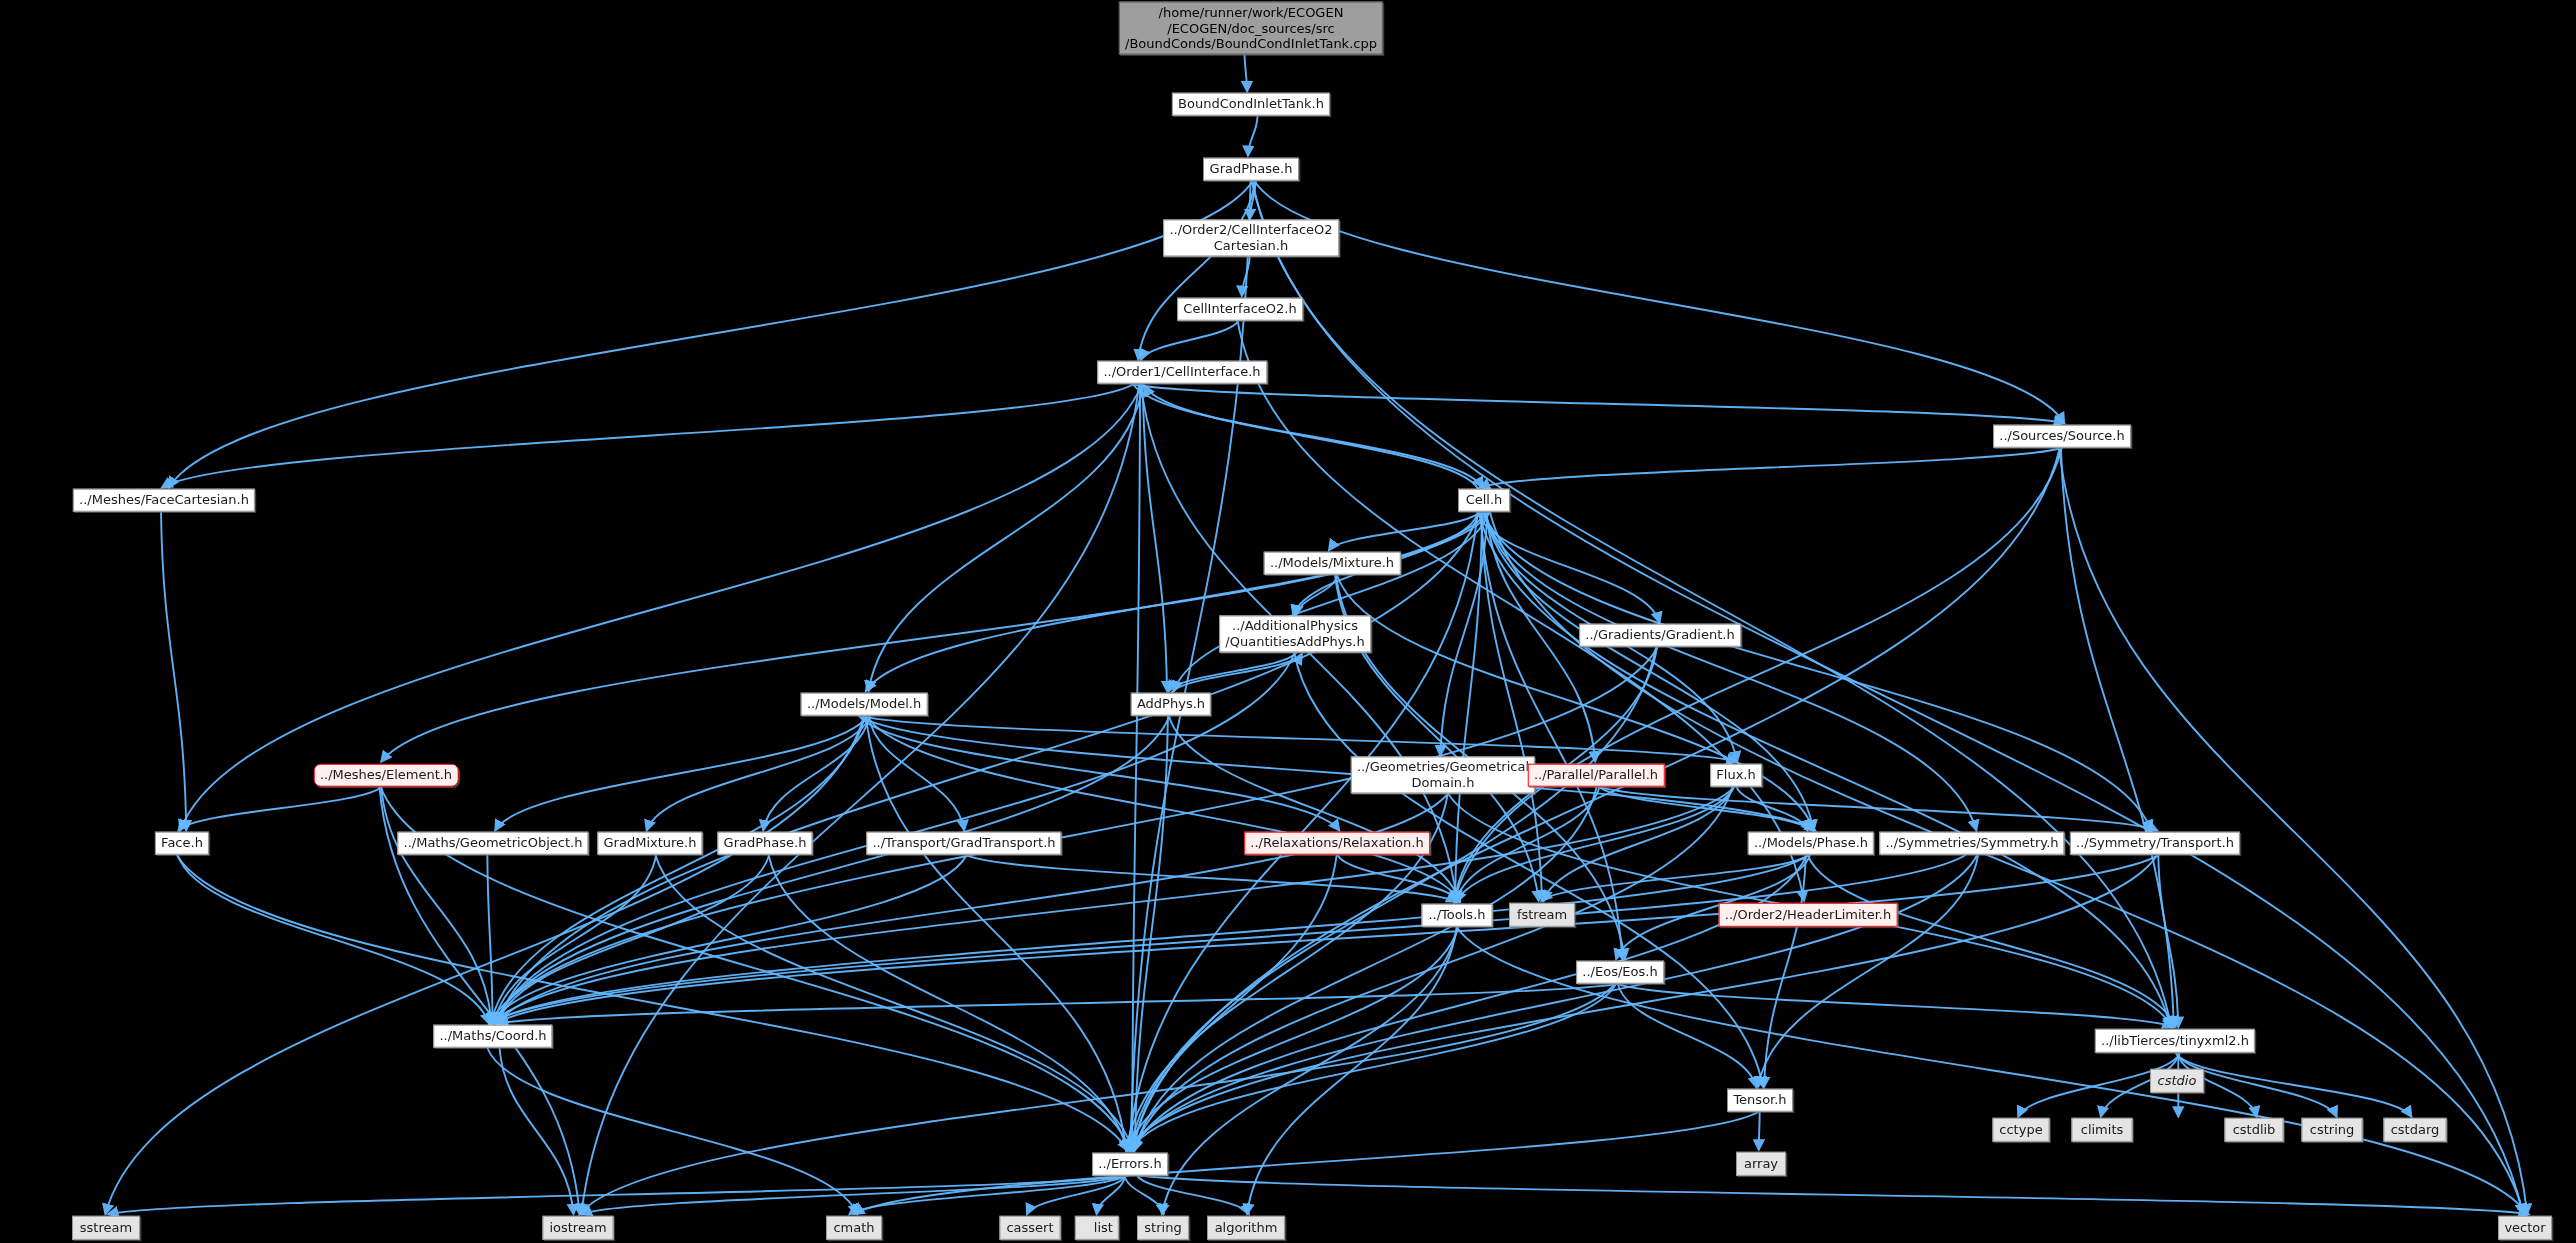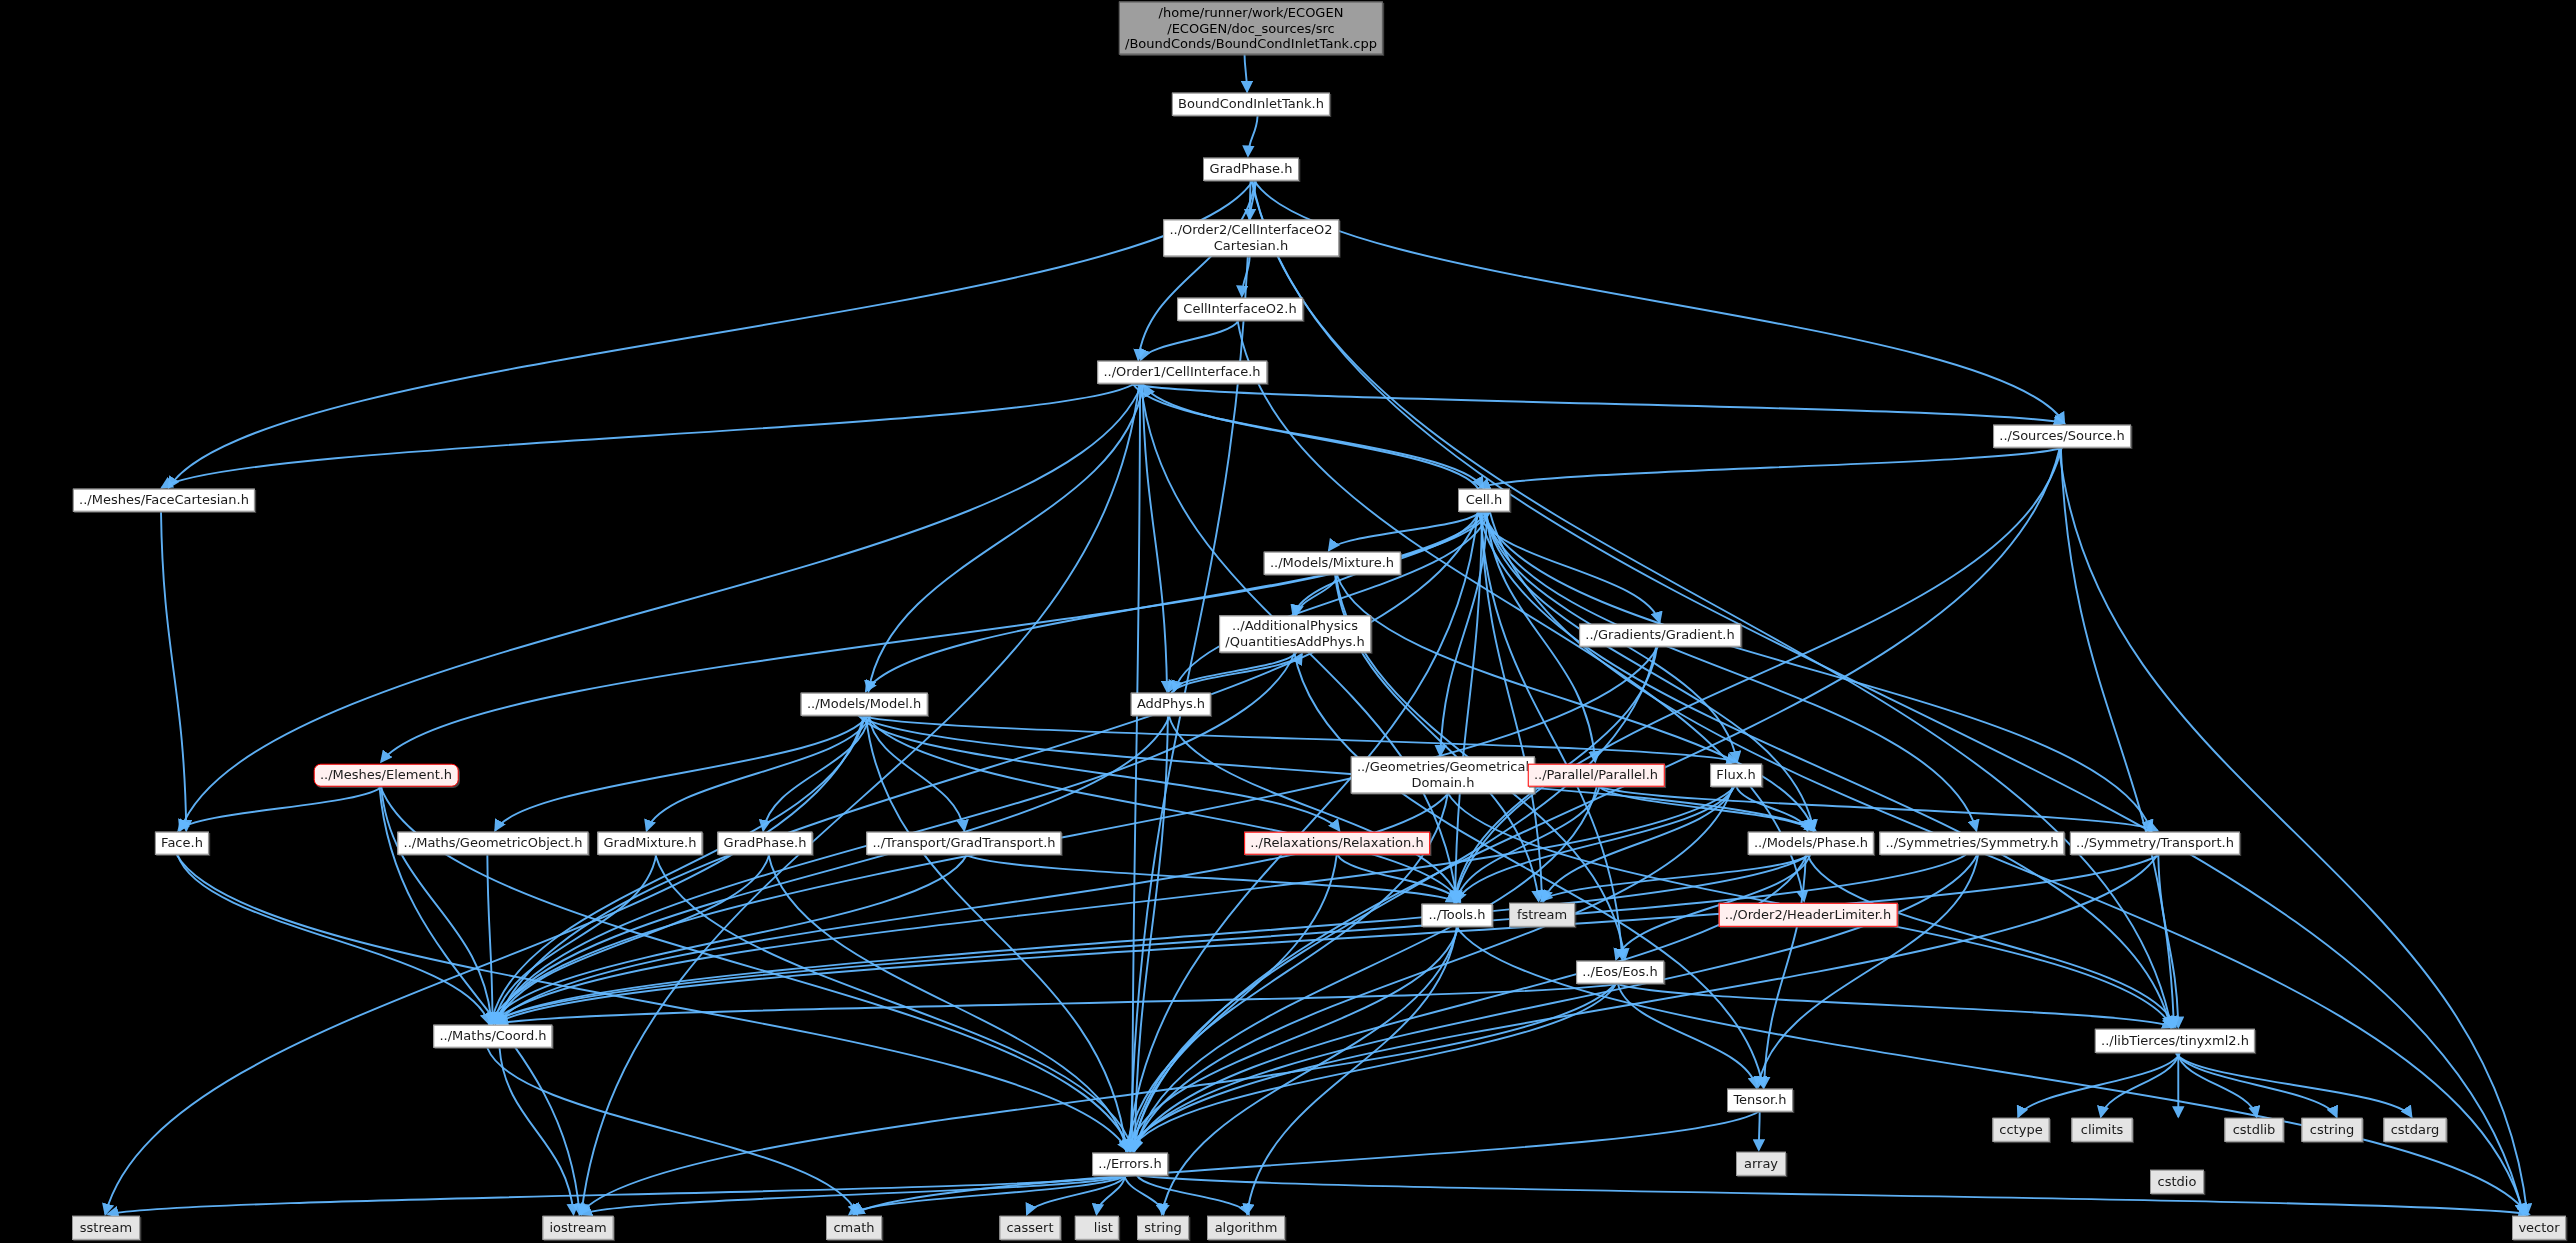--- a/index.html
+++ b/index.html
@@ -274,21 +274,21 @@
       </div>
       <div class="node " style="left: 1760px; top: 1100px; min-width: 66px; min-height: 22.6px;">
         <span>Tensor.h</span>
       </div>
       <div class="node system" style="left: 2021px; top: 1130px; min-width: 57px; min-height: 24.4px;">
         <span>cctype</span>
       </div>
       <div class="node system" style="left: 2102px; top: 1130px; min-width: 61px; min-height: 24.4px;">
         <span>climits</span>
       </div>
-      <div class="node system" style="left: 2177px; top: 1182px; min-width: 54px; min-height: 24.4px;">
+      <div class="node system" style="left: 2177px; top: 1081px; min-width: 54px; min-height: 24.4px; font-style: italic;">
         <span>cstdio</span>
       </div>
       <div class="node system" style="left: 2254px; top: 1130px; min-width: 59px; min-height: 24.4px;">
         <span>cstdlib</span>
       </div>
       <div class="node system" style="left: 2332px; top: 1130px; min-width: 61px; min-height: 24.4px;">
         <span>cstring</span>
       </div>
       <div class="node system" style="left: 2415px; top: 1130px; min-width: 63px; min-height: 24.4px;">
         <span>cstdarg</span>
@@ -313,18 +313,18 @@
       </div>
       <div class="node system" style="left: 1097px; top: 1228px; min-width: 38px; min-height: 24.4px; padding-left: 18px;">
         <span>list</span>
       </div>
       <div class="node system" style="left: 1163px; top: 1228px; min-width: 52px; min-height: 24.4px;">
         <span>string</span>
       </div>
       <div class="node system" style="left: 1246px; top: 1228px; min-width: 78px; min-height: 24.4px;">
         <span>algorithm</span>
       </div>
-      <div class="node system" style="left: 2525px; top: 1228px; min-width: 54px; min-height: 24.4px; margin-left: 14px;">
+      <div class="node system" style="left: 2525px; top: 1228px; min-width: 54px; min-height: 24.4px;">
         <span>vector</span>
       </div>
     </div>
 </div>
 
 
 </body></html>

